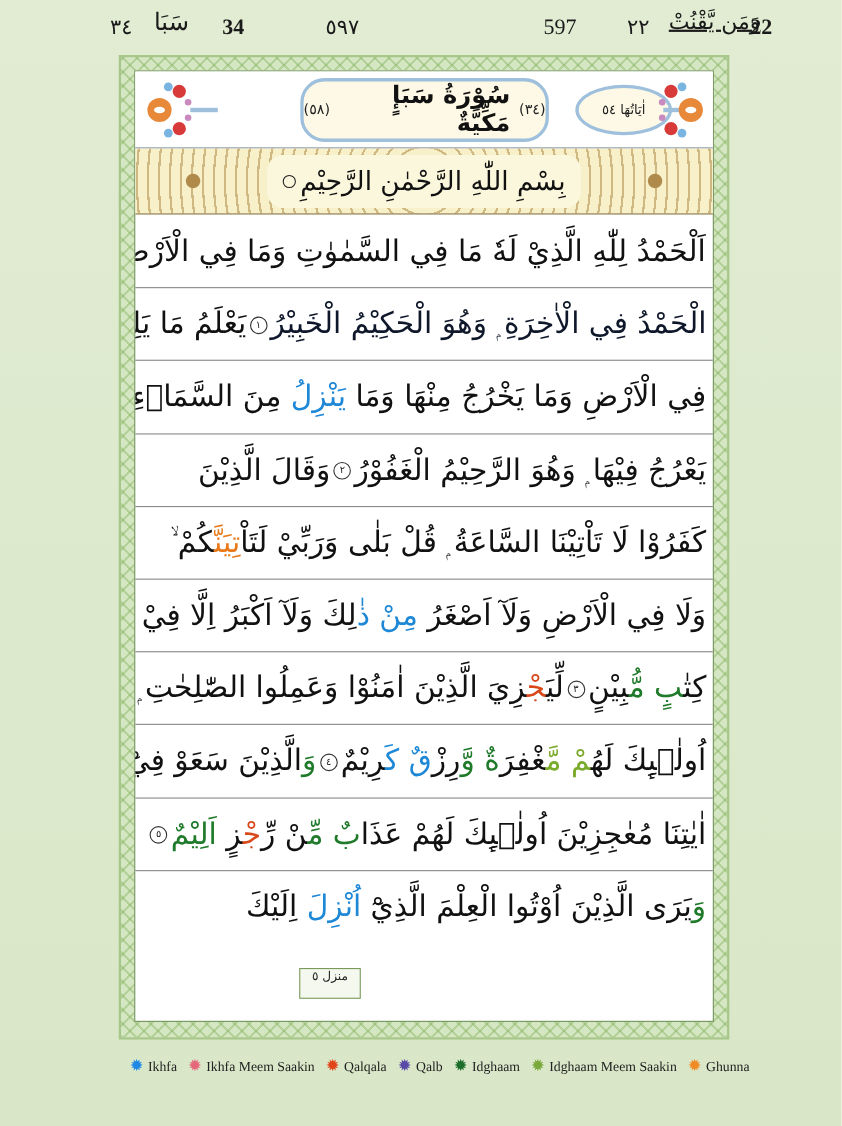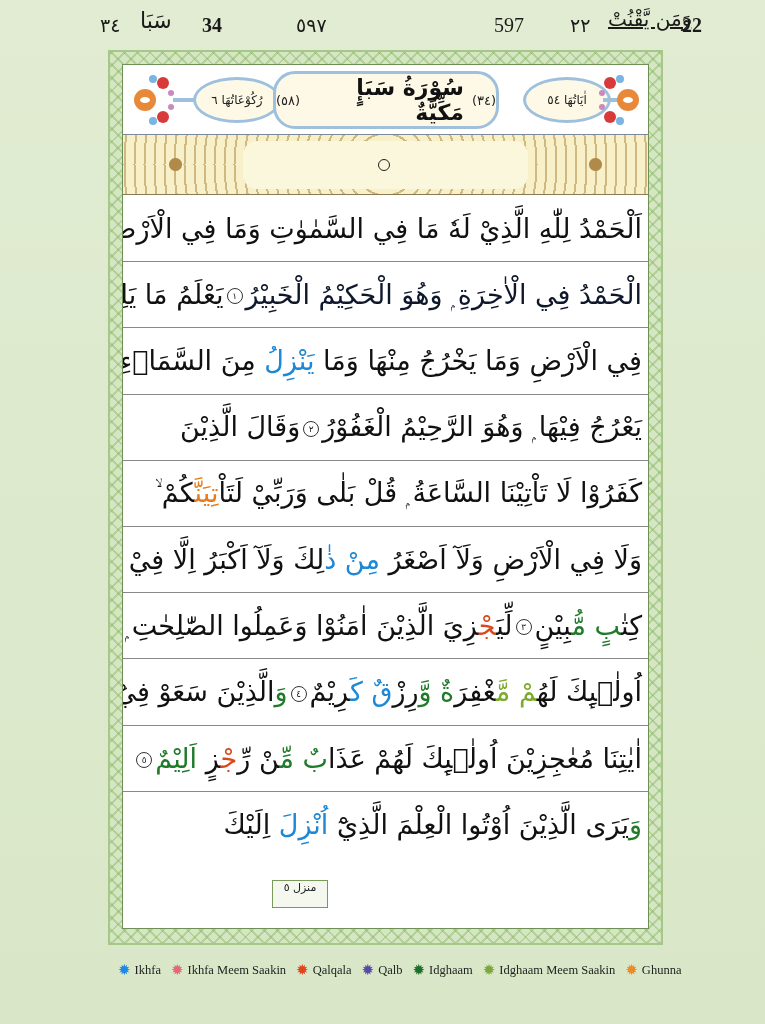--- a/index.html
+++ b/index.html
@@ -151,21 +151,20 @@
           <circle cx="18" cy="27" r="11" fill="#e8893a"></circle>
           <ellipse cx="18" cy="27" rx="5" ry="3" fill="#fff"></ellipse>
           <circle cx="36" cy="10" r="6" fill="#d83a3a"></circle>
           <circle cx="36" cy="44" r="6" fill="#d83a3a"></circle>
           <circle cx="26" cy="6" r="4" fill="#7ab4e0"></circle>
           <circle cx="26" cy="48" r="4" fill="#7ab4e0"></circle>
           <circle cx="44" cy="20" r="3" fill="#c98ac0"></circle>
           <circle cx="44" cy="34" r="3" fill="#c98ac0"></circle>
         </svg>
         <div class="connector" style="left:50px; width:25px;"></div>
-        <div class="oval" style="left:70px;">رُكُوْعَاتُهَا ٦</div>
         <div class="connector" style="left:156px; width:0px;"></div>
 
         <div class="title-cartouche">
           <span class="title-num">(٣٤)</span>
           <span class="title-text">سُوْرَةُ سَبَإٍ مَكِّيَّةٌ</span>
           <span class="title-num">(٥٨)</span>
         </div>
 
         <div class="oval" style="left:400px;">اٰيَاتُهَا ٥٤</div>
         <div class="connector" style="left:480px; width:20px;"></div>
@@ -176,20 +175,21 @@
           <circle cx="14" cy="44" r="6" fill="#d83a3a"></circle>
           <circle cx="24" cy="6" r="4" fill="#7ab4e0"></circle>
           <circle cx="24" cy="48" r="4" fill="#7ab4e0"></circle>
           <circle cx="6" cy="20" r="3" fill="#c98ac0"></circle>
           <circle cx="6" cy="34" r="3" fill="#c98ac0"></circle>
         </svg>
       </div>
 
       <div class="bism-band">
         <div class="bism-plate">
+          <span>بِسْمِ اللّٰهِ الرَّحْمٰنِ الرَّحِيْمِ</span>
           <span class="bism-end-mark"></span>
         </div>
       </div>
 
       <div class="lines" id="lines">
           <div class="line">
             <span><span class="seg" style="color: rgb(17, 17, 17);">اَلْحَمْدُ لِلّٰهِ الَّذِيْ لَهٗ مَا فِي السَّمٰوٰتِ وَمَا فِي الْاَرْضِ وَلَهُ</span></span>
           </div>
           <div class="line">
             <span><span class="seg" style="color: #0f172a;">الْحَمْدُ فِي الْاٰخِرَةِ ۭ وَهُوَ الْحَكِيْمُ الْخَبِيْرُ</span><span class="ayah-mark">١</span><span class="seg" style="color: rgb(17, 17, 17);">يَعْلَمُ مَا يَلِجُ</span></span>

